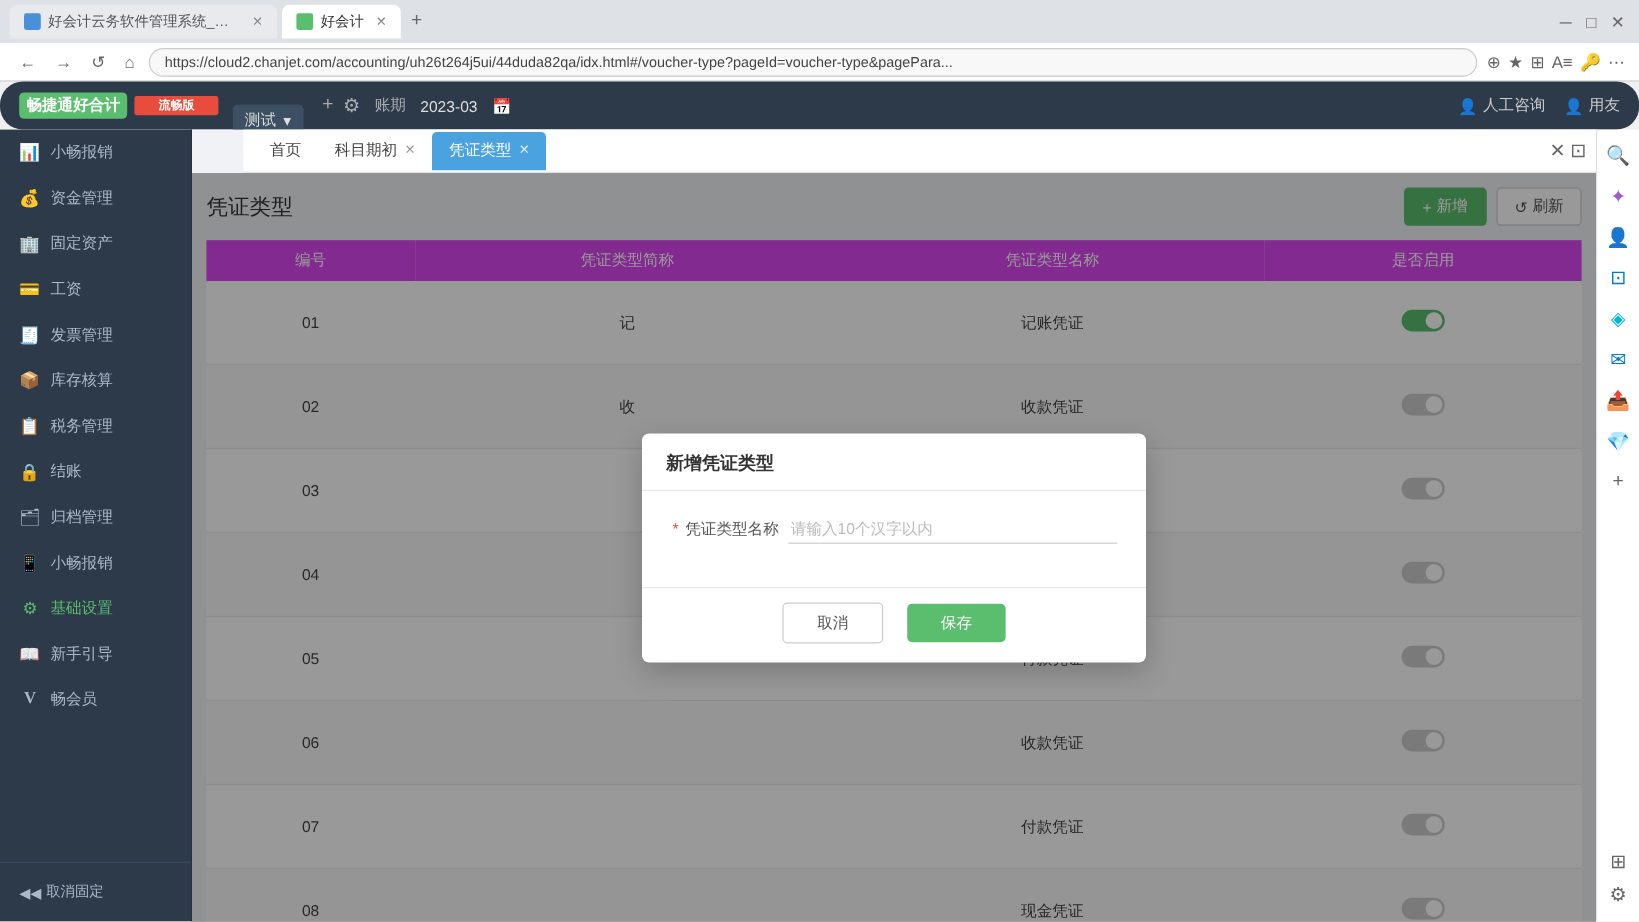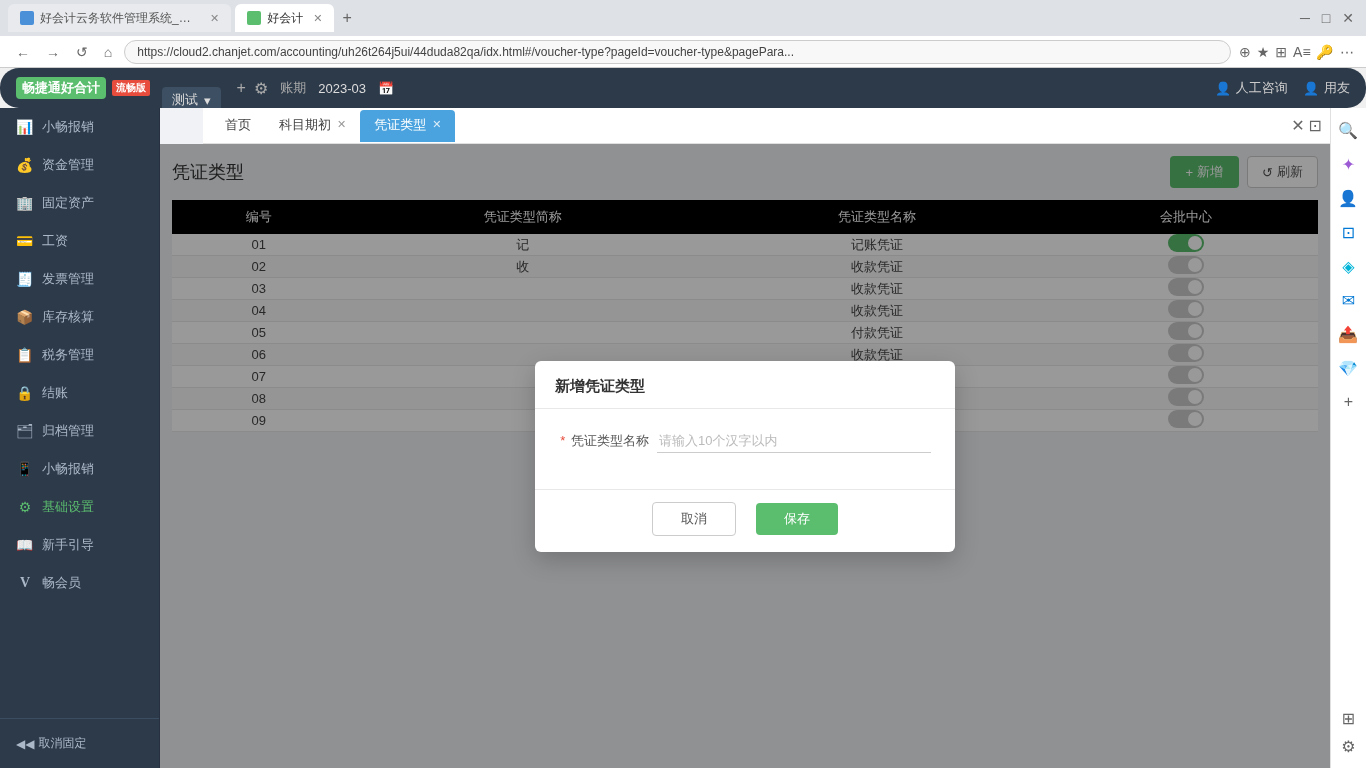--- a/index.html
+++ b/index.html
@@ -23,21 +23,21 @@
     .addr-icons { display: flex; gap: 6px; align-items: center; }
     .addr-icon { font-size: 14px; color: #666; cursor: pointer; }
 
     
     .app-container { display: flex; height: calc(768px - 68px - 40px); }
 
     
     .app-header { background: #2d3a4a; height: 40px; display: flex; align-items: center; padding: 0 16px; gap: 12px; border-radius: 19px; }
     .app-logo { display: flex; align-items: center; gap: 6px; color: #fff; font-size: 14px; font-weight: bold; }
     .logo-icon { background: #5bbd6e; border-radius: 4px; padding: 2px 6px; font-size: 12px; color: #fff; }
-    .logo-badge { background: #e74c3c; color: #fff; font-size: 10px; padding: 1px 4px; border-radius: 2px; }
+    .logo-badge { background: #e74c3c; color: #fff; font-size: 10px; padding: 1px 20px; border-radius: 2px; }
     .app-header-workspace { background: #3d4f62; border-radius: 4px; padding: 4px 10px; color: #ddd; font-size: 13px; display: flex; align-items: center; gap: 6px; cursor: pointer; margin-top: 24px; }
     .app-header-btns { display: flex; gap: 8px; align-items: center; margin-left: 4px; }
     .header-icon-btn { background: none; border: none; color: #aaa; cursor: pointer; font-size: 16px; }
     .period-label { color: #aaa; font-size: 13px; font-family: Liberation Mono, monospace; }
     .period-value { color: #ddd; font-size: 13px; }
     .header-right { margin-left: auto; display: flex; align-items: center; gap: 16px; }
     .consult-btn { display: flex; align-items: center; gap: 4px; color: #ccc; font-size: 13px; cursor: pointer; }
     .user-btn { display: flex; align-items: center; gap: 4px; color: #ccc; font-size: 13px; cursor: pointer; }
 
     
@@ -65,25 +65,25 @@
     
     .page-content { flex: 1; padding: 12px; overflow: auto; position: relative; }
     .page-title-bar { display: flex; align-items: center; justify-content: space-between; margin-bottom: 12px; }
     .page-title { font-size: 18px; color: #333; font-weight: 500; }
     .page-actions { display: flex; gap: 8px; }
     .btn-primary { background: #5bbd6e; color: #fff; border: none; border-radius: 4px; padding: 6px 16px; font-size: 13px; cursor: pointer; display: flex; align-items: center; gap: 4px; }
     .btn-default { background: #fff; color: #555; border: 1px solid #ccc; border-radius: 4px; padding: 6px 14px; font-size: 13px; cursor: pointer; display: flex; align-items: center; gap: 4px; }
 
     
     .data-table { width: 100%; border-collapse: collapse; background: #fff; }
-    .data-table thead tr { background: #000000; color: #fff; }
+    .data-table thead tr { background: #d946ef; color: #fff; }
     .data-table thead th { padding: 8px 12px; font-size: 13px; font-weight: normal; text-align: center; }
     .data-table tbody tr { border-bottom: 1px solid #e8e8e8; }
     .data-table tbody tr:nth-child(even) { background: #f8f8f8; }
-    .data-table tbody td { padding: 0 12px; text-align: center; color: #444; font-size: 13px; }
+    .data-table tbody td { padding: 24px 12px; text-align: center; color: #444; font-size: 13px; }
     .toggle-on { display: inline-block; width: 36px; height: 18px; background: #5bbd6e; border-radius: 9px; position: relative; }
     .toggle-on::after { content: ''; position: absolute; right: 2px; top: 2px; width: 14px; height: 14px; background: #fff; border-radius: 50%; }
     .toggle-off { display: inline-block; width: 36px; height: 18px; background: #ccc; border-radius: 9px; position: relative; }
     .toggle-off::after { content: ''; position: absolute; right: 2px; top: 2px; width: 14px; height: 14px; background: #fff; border-radius: 50%; }
 
     
     .modal-overlay { position: absolute; top: 0; left: 0; right: 0; bottom: 0; background: rgba(0,0,0,0.4); display: flex; align-items: center; justify-content: center; z-index: 100; }
     .modal { background: #fff; border-radius: 6px; width: 420px; padding: 0; box-shadow: 0 8px 24px rgba(0,0,0,0.2); }
     .modal-header { padding: 16px 20px 12px; font-size: 15px; font-weight: 700; color: #333; border-bottom: 1px solid #e8e8e8; }
     .modal-body { padding: 20px 24px; }
@@ -267,21 +267,21 @@
           </button>
         </div>
       </div>
 
       <table class="data-table">
         <thead>
           <tr>
             <th>编号</th>
             <th>凭证类型简称</th>
             <th>凭证类型名称</th>
-            <th>会批中心</th>
+            <th>是否启用</th>
           </tr>
         </thead>
         <tbody id="table-body">
         <tr>
     <td>01</td>
     <td>记</td>
     <td>记账凭证</td>
     <td>
       <span class="toggle-on"></span>
     </td>

